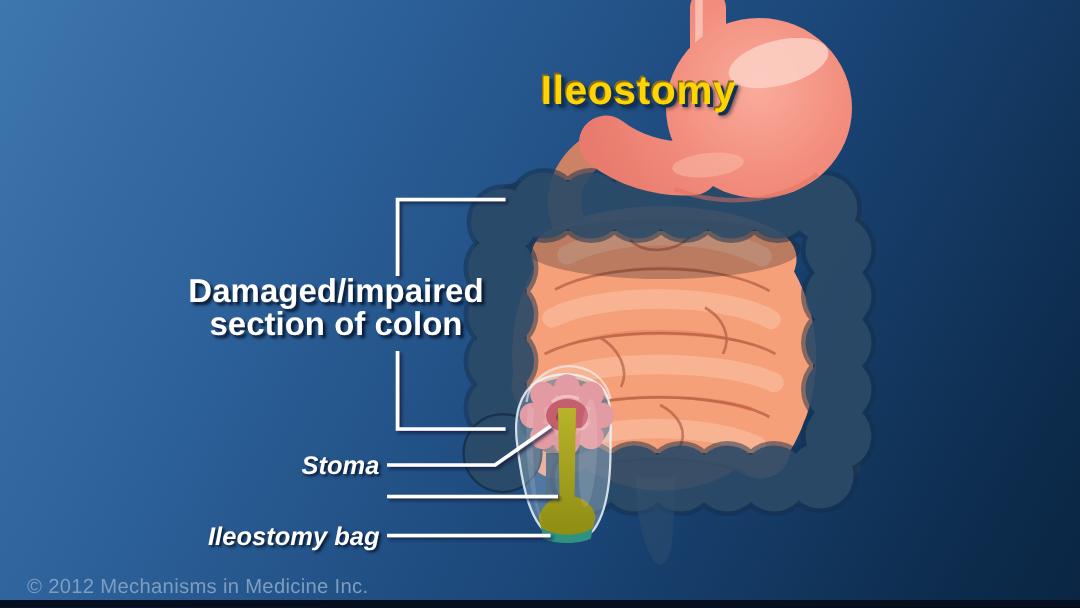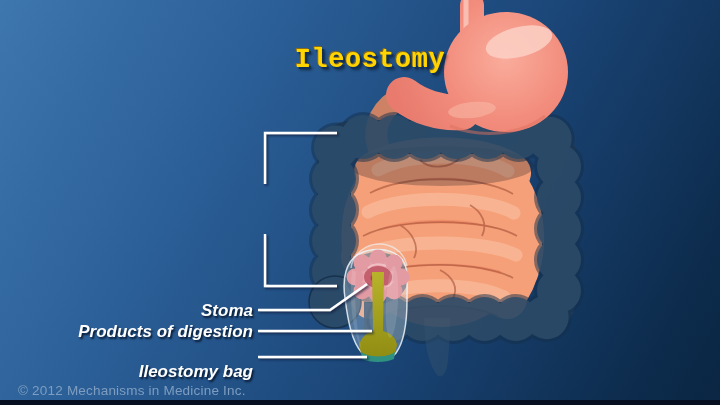--- a/index.html
+++ b/index.html
@@ -4,38 +4,37 @@
 <style>
   html,body{margin:0;padding:0;background:#000;}
   .slide{
     position:relative;width:720px;height:405px;overflow:hidden;
     font-family:"Liberation Sans","DejaVu Sans",sans-serif;
     background:linear-gradient(118deg,#3E76AE 0%,#2B5F97 30%,#1B4678 60%,#0C2A4A 92%,#0A2643 100%);
   }
   .slide svg{position:absolute;left:0;top:0;}
   .txt{position:absolute;white-space:nowrap;}
   .title{
-    left:249px;top:45px;width:242px;text-align:center;
+    left:249px;top:45px;width:242px;text-align:right;
     font-size:27px;font-weight:bold;letter-spacing:.5px;color:#FFD400;
     text-shadow:-1px -1px 0 #8A6D1A,1px -1px 0 #6B551400,2px 2px 0 #123055,3px 3px 3px rgba(5,15,30,.65);
-    font-family:Liberation Mono, monospace;
   }
   .damaged{
     left:104px;top:183px;width:240px;text-align:center;white-space:normal;
     font-size:22px;line-height:22px;font-weight:bold;color:#FFFFFF;
     text-shadow:2px 2px 2px rgba(5,20,40,.92);
   }
   .lbl{
     position:absolute;right:467px;text-align:center;
     font-size:17px;font-weight:bold;font-style:italic;color:#FFFFFF;white-space:nowrap;
     text-shadow:1.5px 1.5px 2px rgba(5,20,40,.92);
   }
   .lbl-stoma{top:301px;}
   .lbl-products{top:322px;}
-  .lbl-bag{top:362px;font-style:italic;}
+  .lbl-bag{top:348px;font-style:italic;}
   .copyright{
     left:18px;top:383px;font-size:13.5px;letter-spacing:.2px;color:#7E9DC0;text-align:center;
   }
   .bottom-bar{position:absolute;left:0;bottom:0;width:720px;height:5px;background:#050F1F;}
 </style>
 </head>
 <body>
 
 <div class="slide">
 
@@ -137,21 +136,24 @@
       <path d="M 337,133 L 265,133 L 265,184"></path>
       <path d="M 265,234 L 265,286 L 337,286"></path>
       <path d="M 258,310 L 330,310 L 367,284"></path>
       <path d="M 258,331 L 372,331"></path>
       <path d="M 258,357 L 367,357"></path>
     </g>
   </svg>
 
   <div class="txt title">Ileostomy</div>
 
+  <div class="txt damaged">
+    <span>Damaged/impaired</span><br>
+    <span>section of colon</span>
+  </div>
 
   <div class="lbl lbl-stoma">Stoma</div>
-  <div class="lbl lbl-products">Products of digestion</div>
   <div class="lbl lbl-bag">Ileostomy bag</div>
 
   <div class="txt copyright">© 2012 Mechanisms in Medicine Inc.</div>
 
   <div class="bottom-bar"></div>
 </div>
 
 </body></html>

